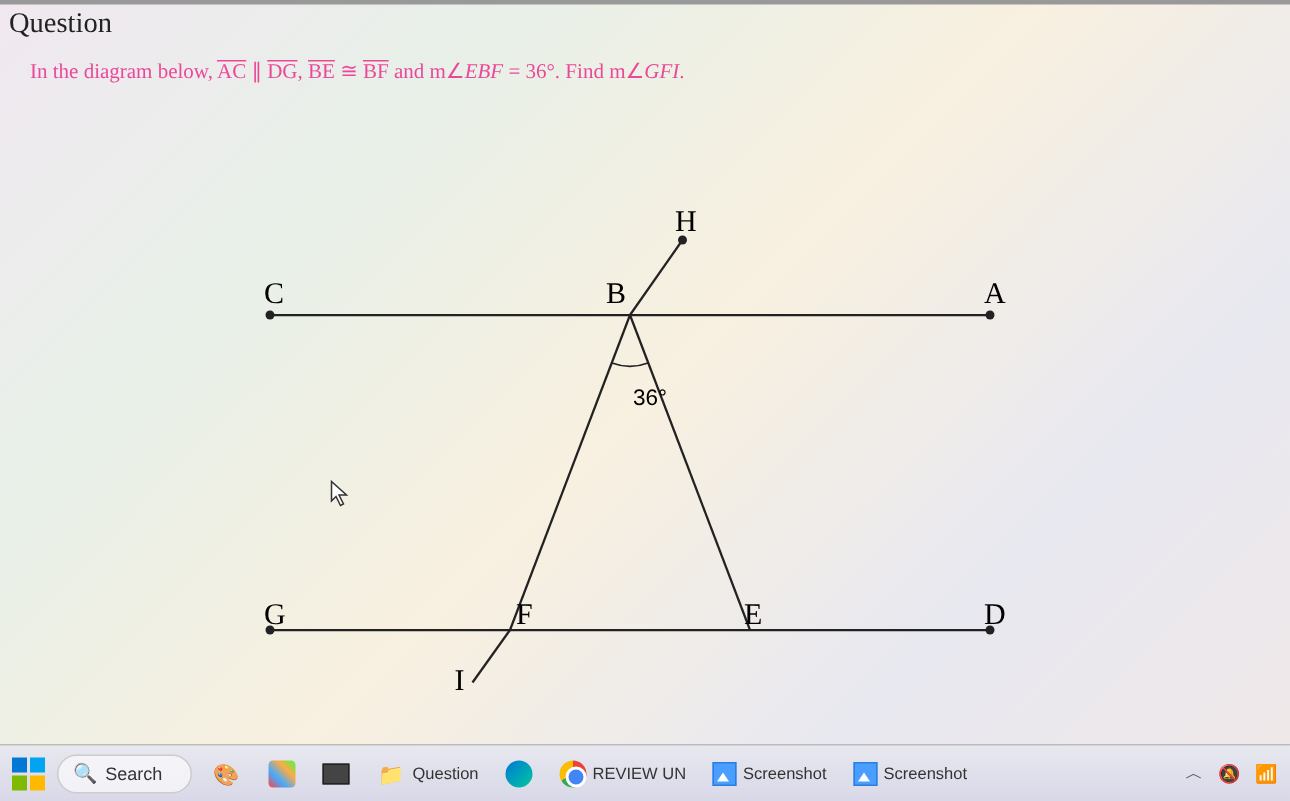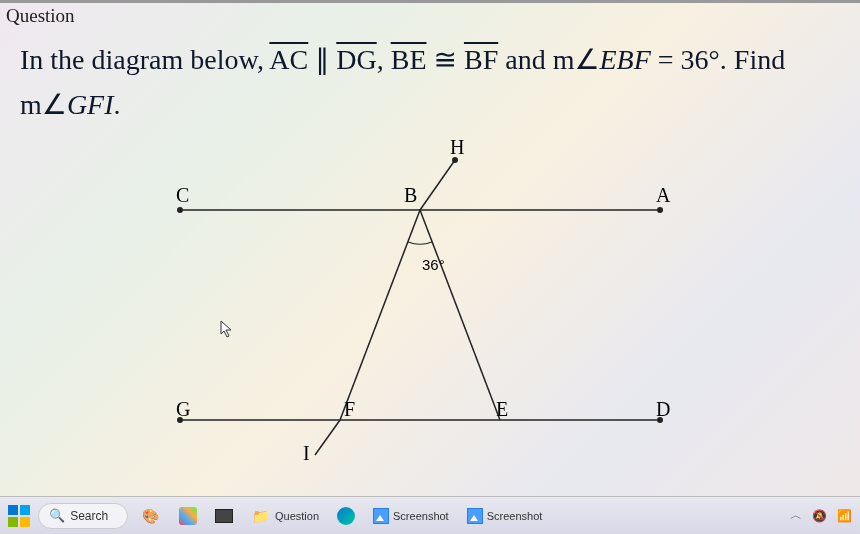--- a/index.html
+++ b/index.html
@@ -22,22 +22,22 @@
       top: 5px;
       left: 6px;
       font-size: 19px;
       color: #222;
     }
     .question-text {
       position: absolute;
       top: 38px;
       left: 20px;
       right: 10px;
-      font-size: 28px;
-      color: #0f172a;
+      font-size: 14px;
+      color: #ec4899;
       line-height: 1.6;
     }
     .overline { text-decoration: overline; }
     .diagram {
       position: absolute;
       top: 120px;
       left: 100px;
       width: 640px;
       height: 350px;
     }
@@ -206,20 +206,24 @@
       <span class="tb-icon blank-icon"></span>
     </div>
   <div class="tb-item">
     <span class="tb-icon folder-icon">📁</span>
     <span>Question</span>
   </div>
   <div class="tb-item">
       <span class="edge-icon"></span>
     </div>
   <div class="tb-item">
+    <span class="chrome-icon"></span>
+    <span>REVIEW UN</span>
+  </div>
+  <div class="tb-item">
     <span class="img-icon"></span>
     <span>Screenshot</span>
   </div>
   <div class="tb-item">
     <span class="img-icon"></span>
     <span>Screenshot</span>
   </div>
   <div class="tray">
     <span>︿</span>
     <span>🔕</span>

